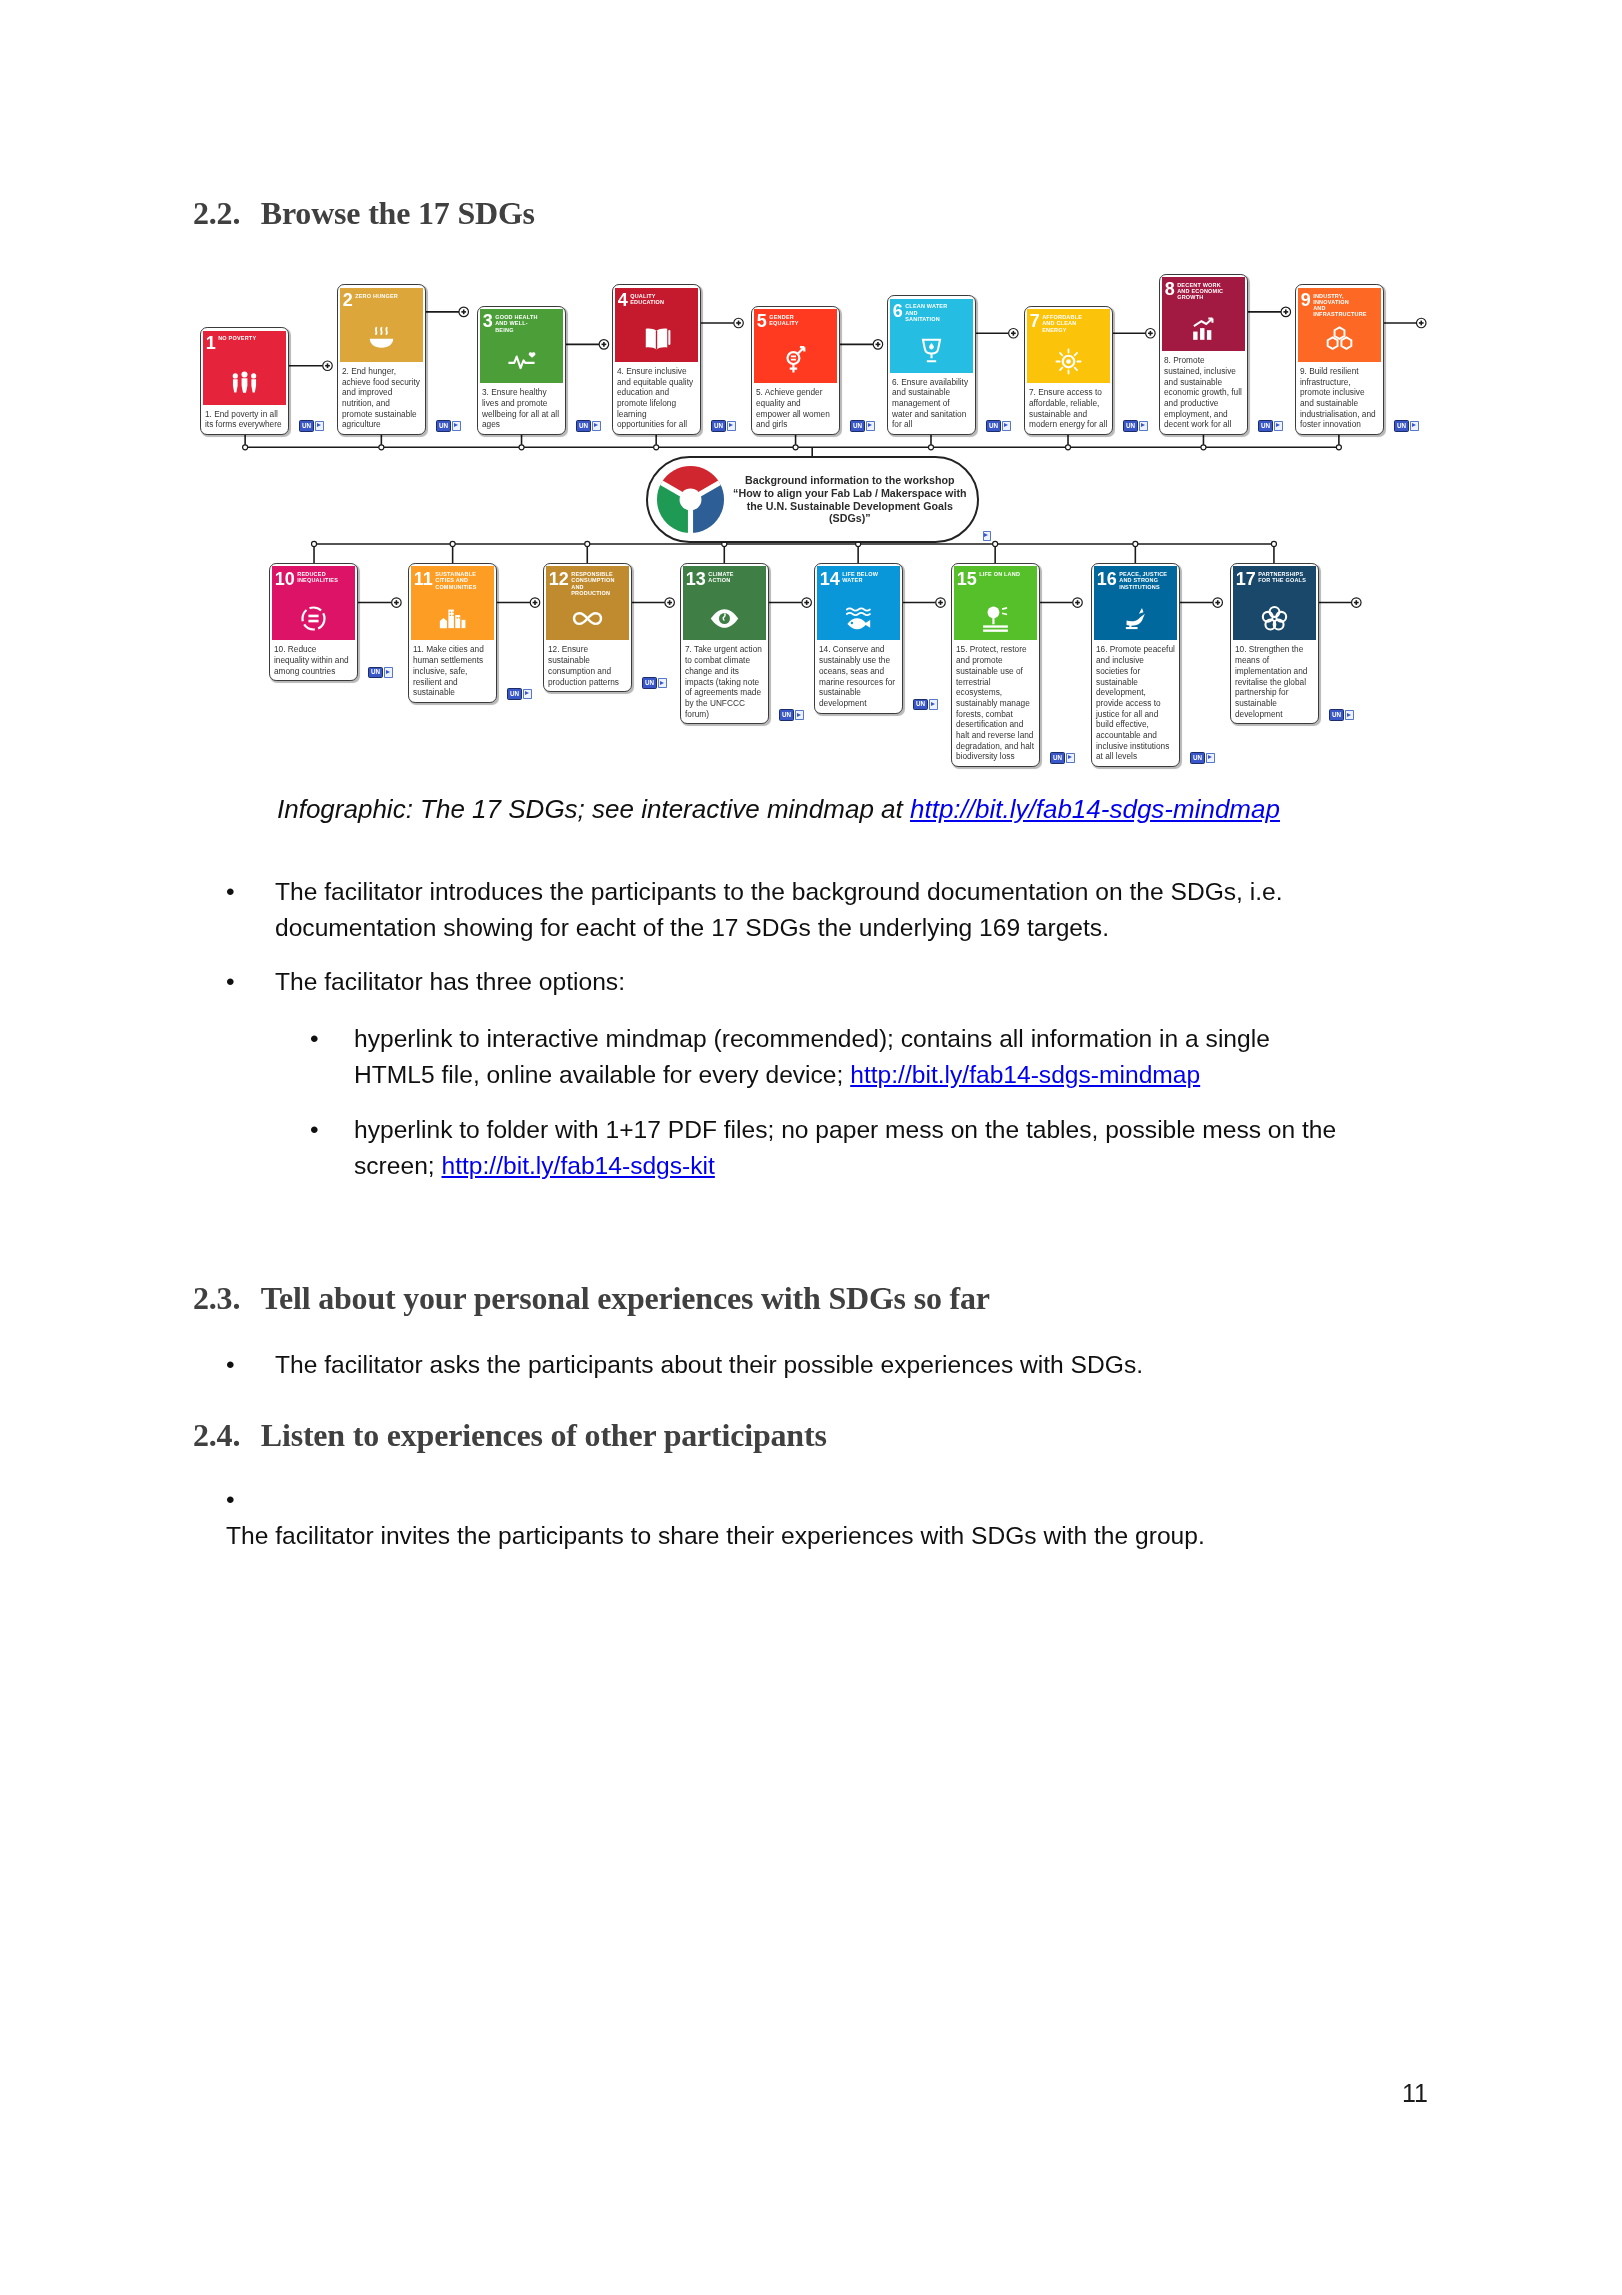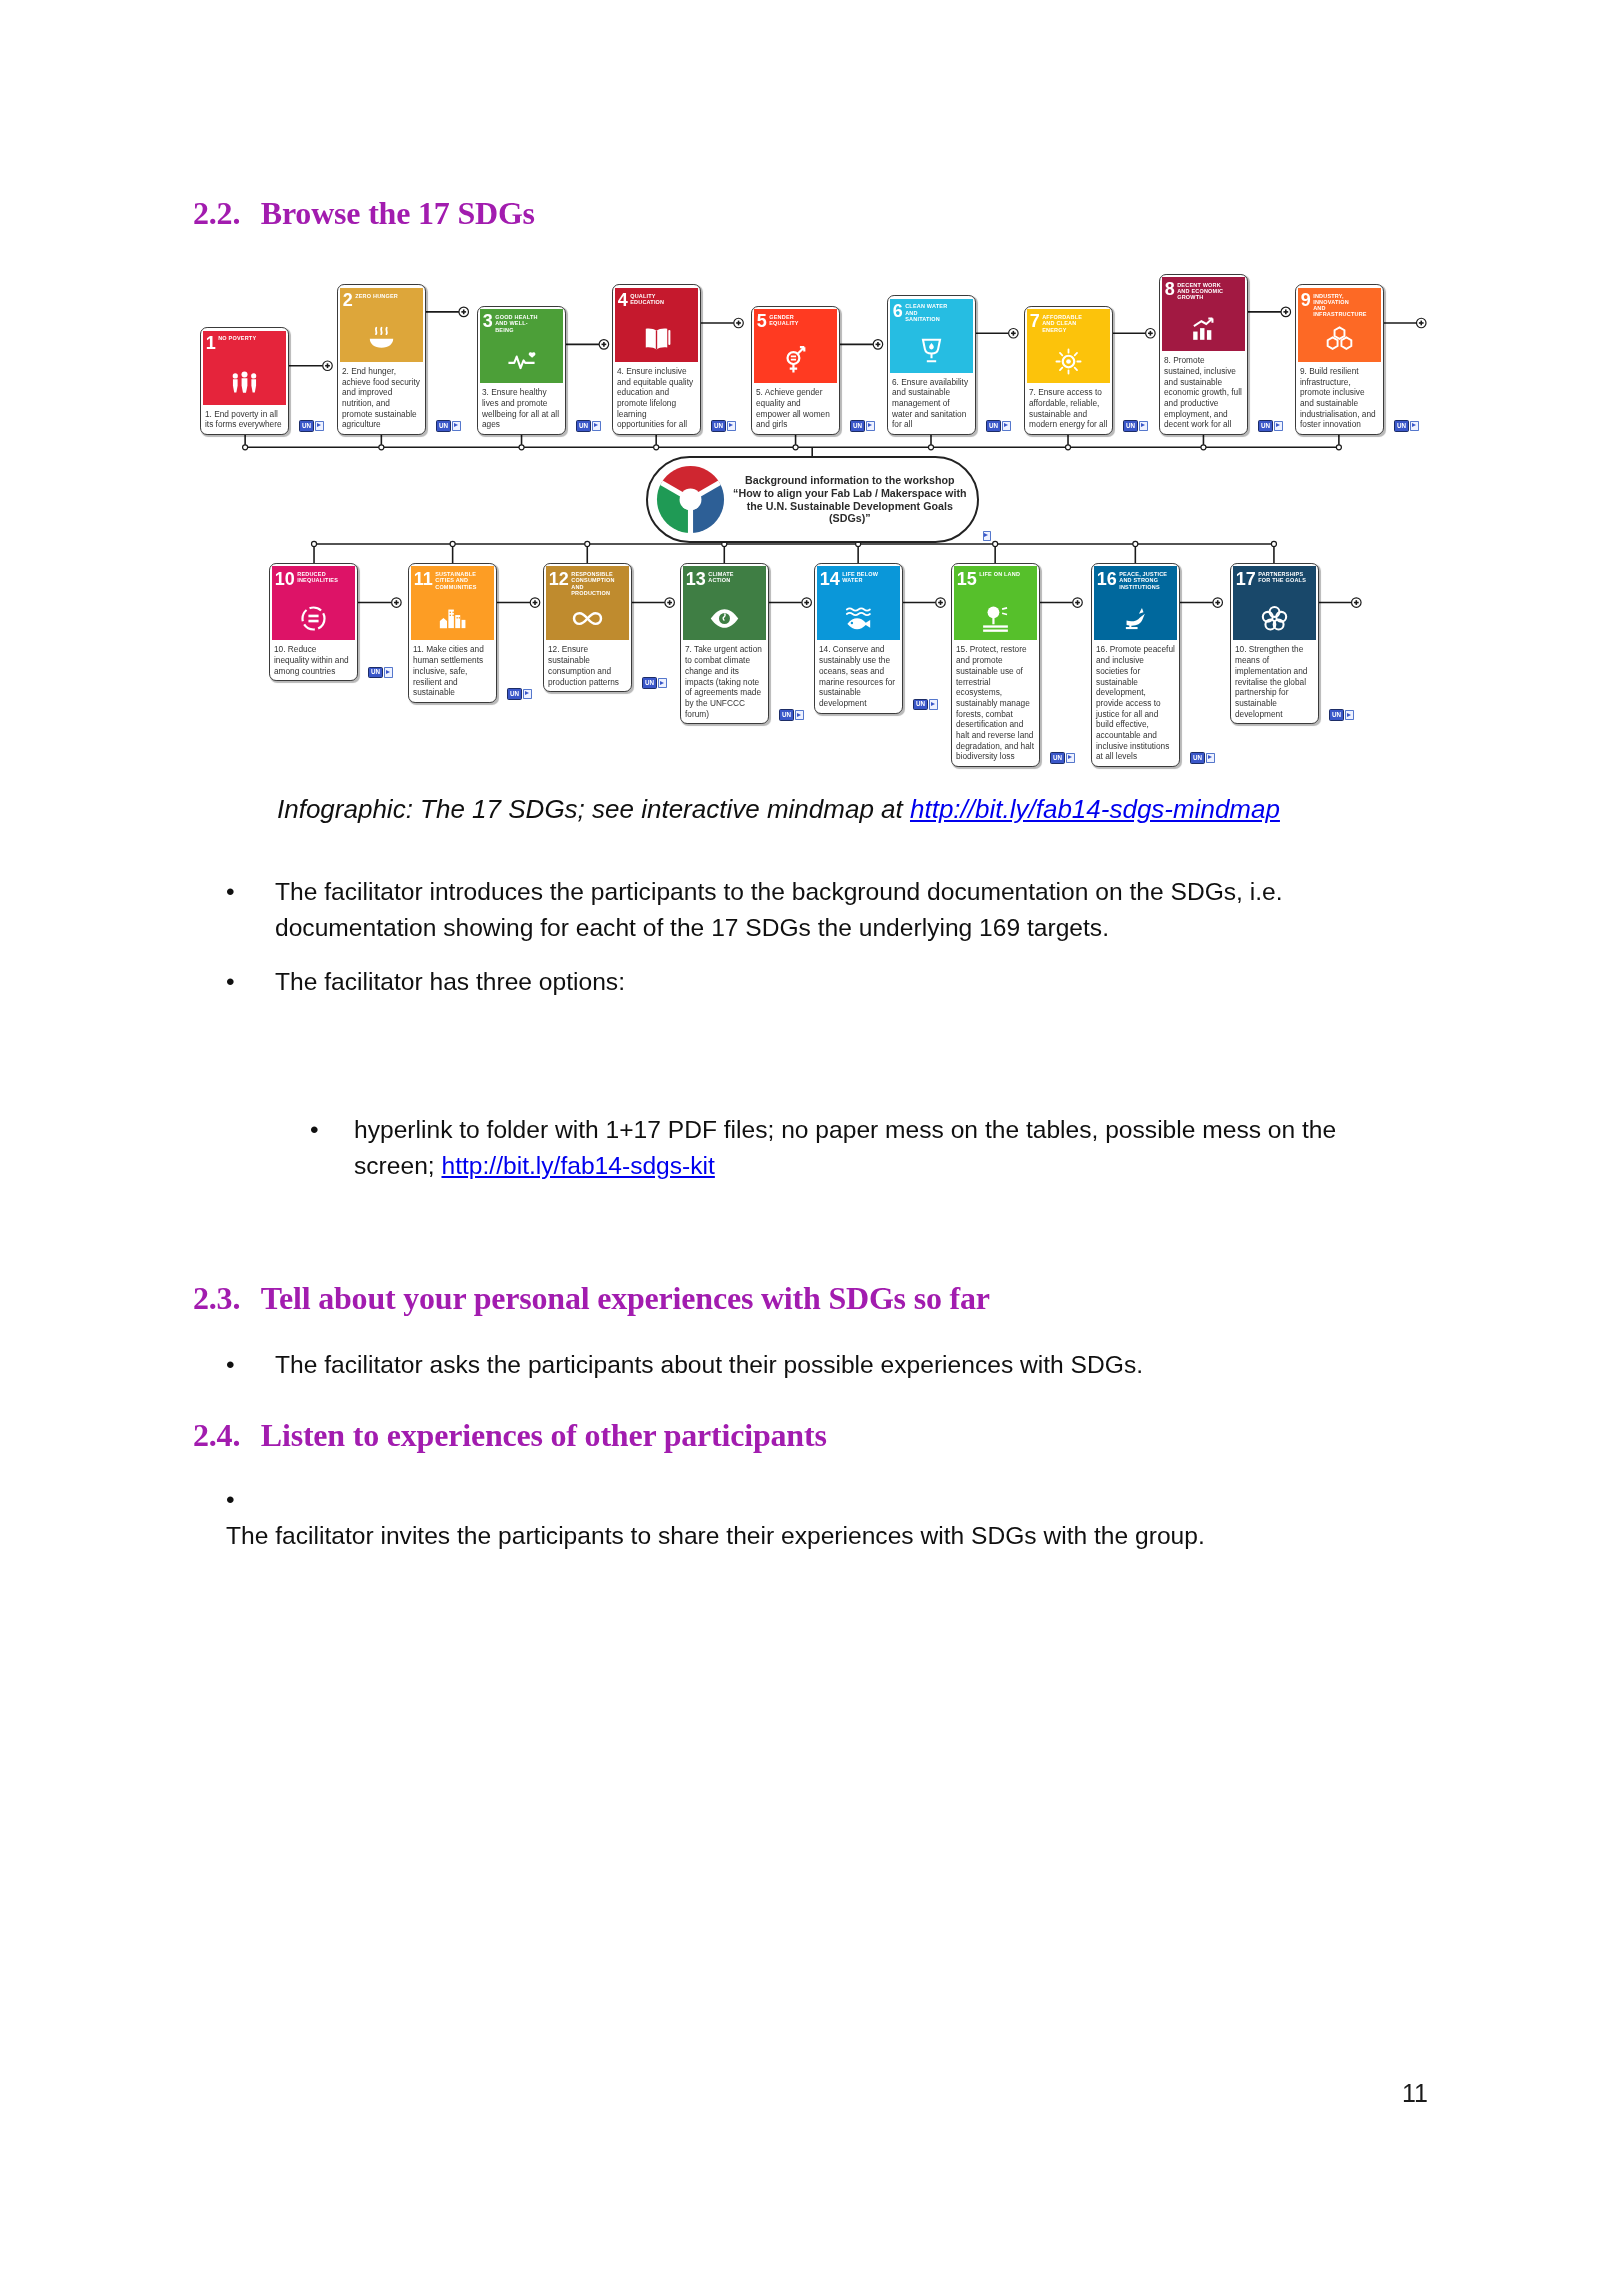--- a/index.html
+++ b/index.html
@@ -1,21 +1,21 @@
 <!DOCTYPE html>
 <html style="font-size:12.7px"><head>
 <meta charset="utf-8">
 <style>
   html,body{margin:0;padding:0;background:#e8e8e8;}
   .page{position:relative;width:1623px;height:2295px;background:#ffffff;margin:0 auto;
         font-family:"Liberation Sans",sans-serif;color:#111;overflow:hidden;}
 
   
   .h2{position:absolute;display:flex;gap:20.6px;font-family:"Liberation Serif",serif;
-      font-weight:700;font-size:32px;line-height:36px;color:#a21caf;letter-spacing:-0.2px;}
+      font-weight:700;font-size:32px;line-height:36px;color:#404040;letter-spacing:-0.2px;}
 
   
   .info{position:absolute;left:103px;top:281px;width:1458px;height:495px;}
   .wires{position:absolute;left:0;top:0;z-index:1;}
   .wires line{stroke:#1a1a1a;stroke-width:2;}
   .jdot{fill:#fff;stroke:#1a1a1a;stroke-width:1.5;}
   .pline{stroke:#1a1a1a;stroke-width:1.3;}
 
   .card{position:absolute;width:89px;background:#fff;border:1.6px solid #3a3a3a;border-radius:7.1px;
         box-shadow:1.6px 1.6px 0.8px rgba(0,0,0,.28);padding:2.4px;box-sizing:border-box;z-index:2;}
@@ -428,20 +428,26 @@
   <div class="li l1" style="left:226px;top:874px;">
     <span class="dot"></span>
     <div class="bt">The facilitator introduces the participants to the background documentation on the SDGs, i.e. documentation showing for eacht of the 17 SDGs the underlying 169 targets.</div>
   </div>
 
   <div class="li l1" style="left:226px;top:964px;">
     <span class="dot"></span>
     <div class="bt">The facilitator has three options:</div>
   </div>
 
+  <div class="li l2" style="left:310px;top:1021px;">
+    <span class="dot"></span>
+    <div class="bt">
+      <span>hyperlink to interactive mindmap (recommended); contains all information in a single HTML5 file, online available  for every device; </span><a href="#">http://bit.ly/fab14-sdgs-mindmap</a>
+    </div>
+  </div>
 
   <div class="li l2" style="left:310px;top:1112px;">
     <span class="dot"></span>
     <div class="bt">
       <span>hyperlink to folder with 1+17 PDF files; no paper mess on the tables, possible mess on the screen; </span><a href="#">http://bit.ly/fab14-sdgs-kit</a>
     </div>
   </div>
 
 
   <div class="h2" style="left:193px;top:1280px;text-align:right;">

